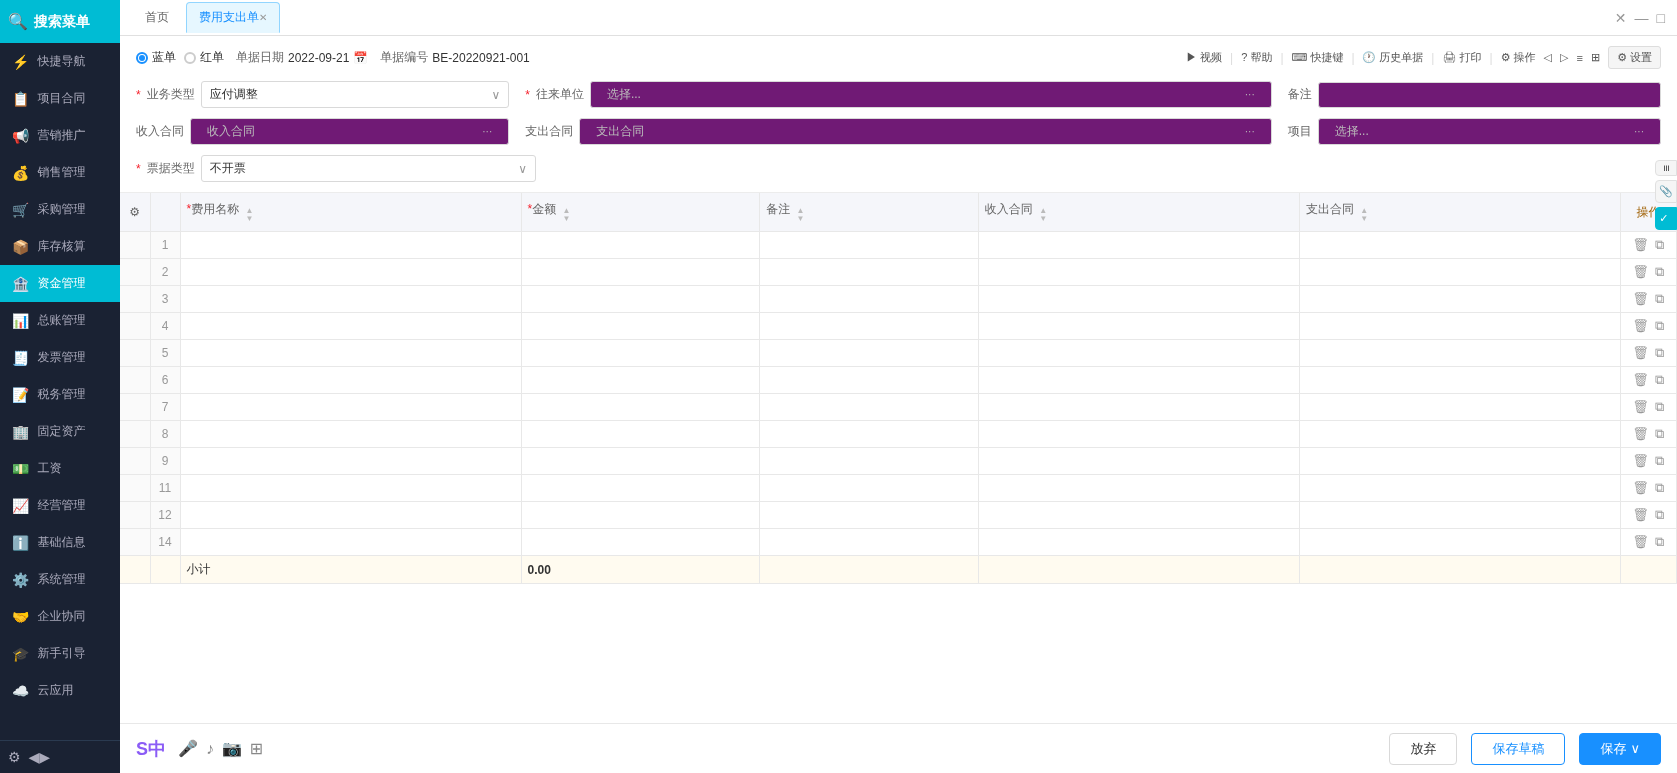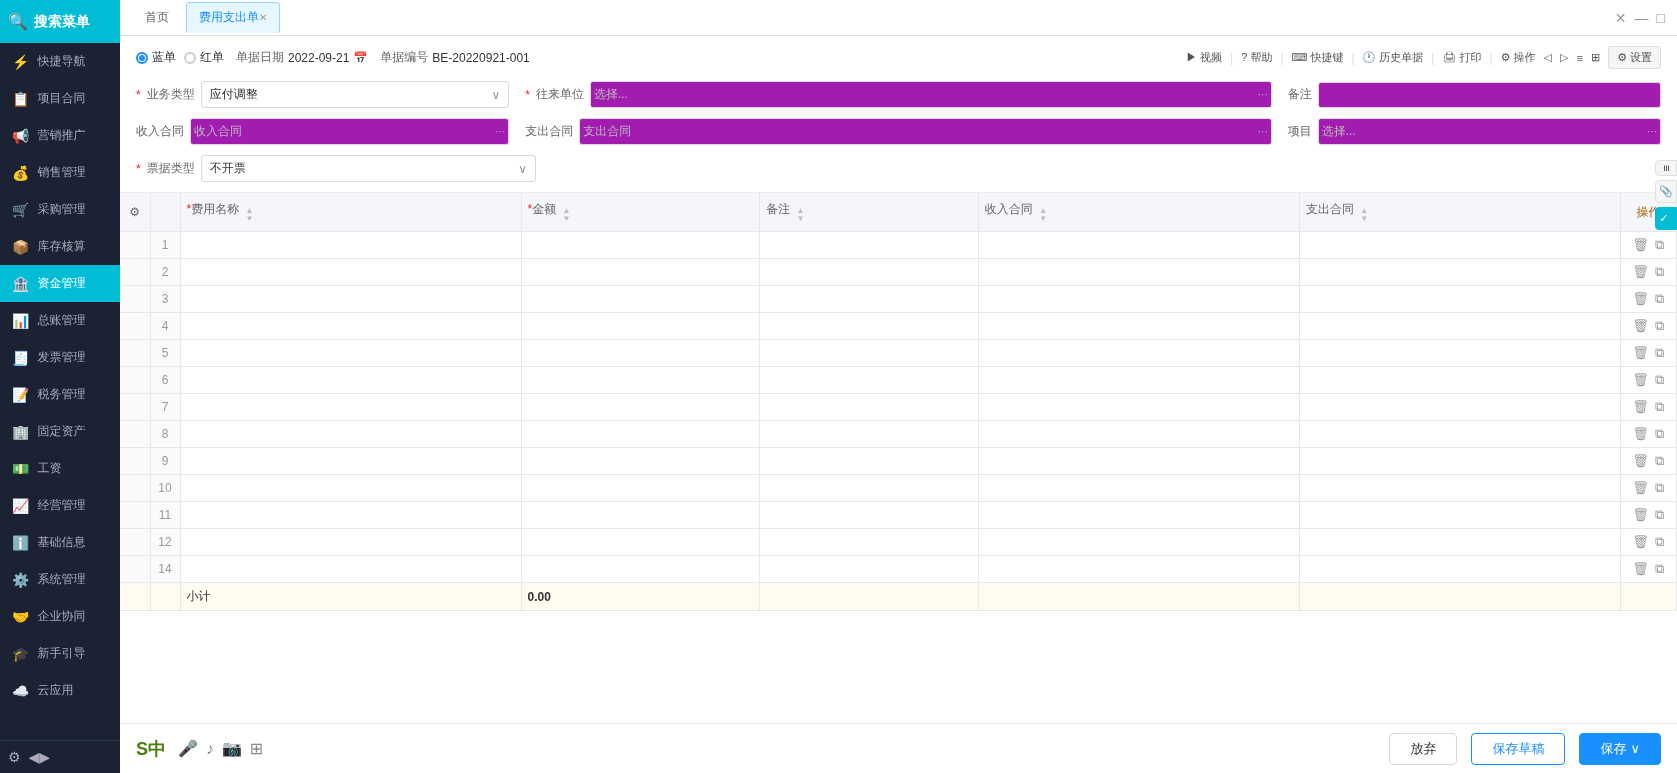--- a/index.html
+++ b/index.html
@@ -36,21 +36,21 @@
     .field-value { color: #333; font-weight: 500; }
     .toolbar-actions { margin-left: auto; display: flex; gap: 8px; align-items: center; }
     .toolbar-btn { font-size: 11px; color: #555; cursor: pointer; display: flex; align-items: center; gap: 2px; }
     .settings-btn { background: #f5f5f5; border: 1px solid #ddd; border-radius: 3px; padding: 3px 8px; cursor: pointer; font-size: 11px; color: #555; display: flex; align-items: center; gap: 3px; }
 
     
     .form-rows { display: flex; flex-direction: column; gap: 10px; }
     .form-row { display: flex; align-items: center; gap: 16px; }
     .form-field { display: flex; align-items: center; gap: 6px; flex: 1; }
     .form-field-label { color: #666; font-size: 12px; white-space: nowrap; }
-    .form-input { flex: 1; border: 1px solid #d9d9d9; border-radius: 3px; padding: 4px 3px; font-size: 12px; color: #333; background: #a21caf; cursor: pointer; display: flex; align-items: center; justify-content: space-between; min-height: 26px; }
+    .form-input { flex: 1; border: 1px solid #d9d9d9; border-radius: 3px; padding: 4px 16px; font-size: 12px; color: #333; background: #701a75; cursor: pointer; display: flex; align-items: center; justify-content: space-between; min-height: 26px; }
     .form-input .placeholder { color: #bbb; }
     .form-input .dots { color: #bbb; font-size: 10px; }
     .form-select { flex: 1; border: 1px solid #d9d9d9; border-radius: 3px; padding: 4px 8px; font-size: 12px; color: #333; background: #fff; cursor: pointer; display: flex; align-items: center; justify-content: space-between; min-height: 26px; }
     .form-select .arrow { color: #999; }
 
     
     .table-container { flex: 1; overflow: auto; background: #fff; margin: 0; }
     .data-table { width: 100%; border-collapse: collapse; font-size: 12px; }
     .data-table thead tr { background: #f5f6fa; border-bottom: 1px solid #e8e8e8; }
     .data-table th { padding: 8px 6px; text-align: left; color: #666; font-weight: normal; border-right: 1px solid #e8e8e8; border-bottom: 1px solid #e8e8e8; white-space: nowrap; position: relative; }
@@ -63,21 +63,21 @@
     .data-table .td-ops { text-align: center; }
     .op-icons { display: flex; justify-content: center; gap: 6px; }
     .op-icon { cursor: pointer; color: #999; font-size: 13px; }
     .total-row { background: #fffbf0; margin-top: 48px; }
     .total-row td { font-weight: 500; color: #333; }
     .total-label { color: #666; }
 
     
     .bottom-bar { background: #fff; border-top: 1px solid #e8e8e8; padding: 10px 16px; display: flex; align-items: center; justify-content: space-between; height: 50px; }
     .bottom-left { display: flex; gap: 12px; align-items: center; }
-    .bottom-logo { color: #4d7c0f; font-size: 18px; font-weight: bold; text-align: right; }
+    .bottom-logo { color: #8b5cf6; font-size: 18px; font-weight: bold; text-align: right; }
     .bottom-icons { display: flex; gap: 8px; align-items: center; }
     .bottom-icon { color: #888; font-size: 16px; cursor: pointer; }
     .bottom-right { display: flex; gap: 14px; }
     .btn { padding: 6px 20px; border-radius: 4px; cursor: pointer; font-size: 13px; border: 1px solid; }
     .btn-default { background: #fff; border-color: #d9d9d9; color: #333; }
     .btn-secondary { background: #fff; border-color: #1890ff; color: #1890ff; }
     .btn-primary { background: #1890ff; border-color: #1890ff; color: #fff; display: flex; align-items: center; gap: 4px; }
     .req-star { color: #f5222d; }
     .form-section { background: #fff; padding: 10px 16px; border-bottom: 1px solid #ececec; }
   </style>
@@ -465,35 +465,20 @@
     <td></td>
     <td class="td-ops">
       <div class="op-icons">
         <span class="op-icon">🗑</span>
         <span class="op-icon">⧉</span>
       </div>
     </td>
   </tr>
           <tr>
     <td class="row-num"></td>
-    <td class="row-num">10</td>
-    <td></td>
-    <td></td>
-    <td></td>
-    <td></td>
-    <td></td>
-    <td class="td-ops">
-      <div class="op-icons">
-        <span class="op-icon">🗑</span>
-        <span class="op-icon">⧉</span>
-      </div>
-    </td>
-  </tr>
-          <tr>
-    <td class="row-num"></td>
     <td class="row-num">11</td>
     <td></td>
     <td></td>
     <td></td>
     <td></td>
     <td></td>
     <td class="td-ops">
       <div class="op-icons">
         <span class="op-icon">🗑</span>
         <span class="op-icon">⧉</span>

